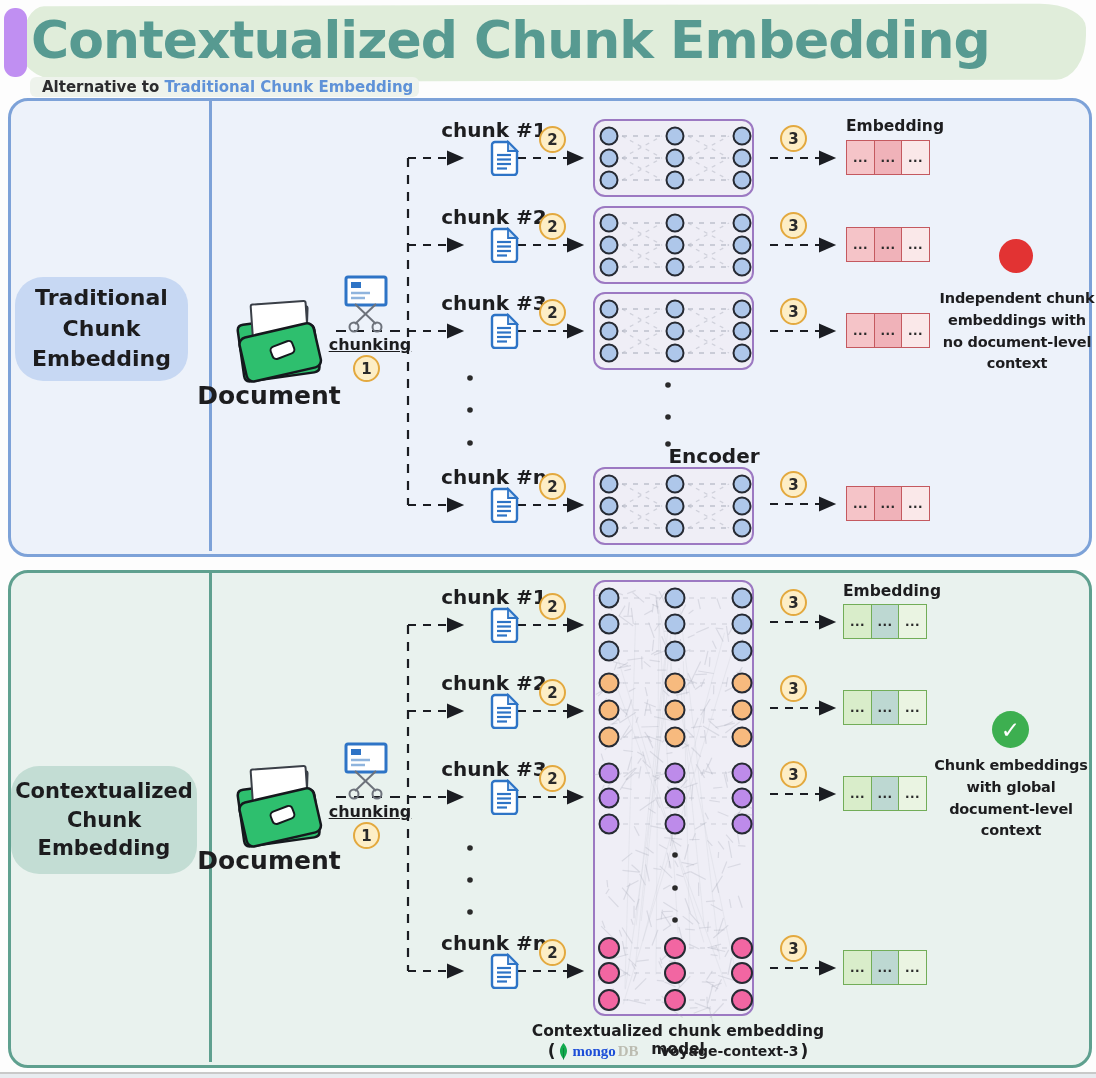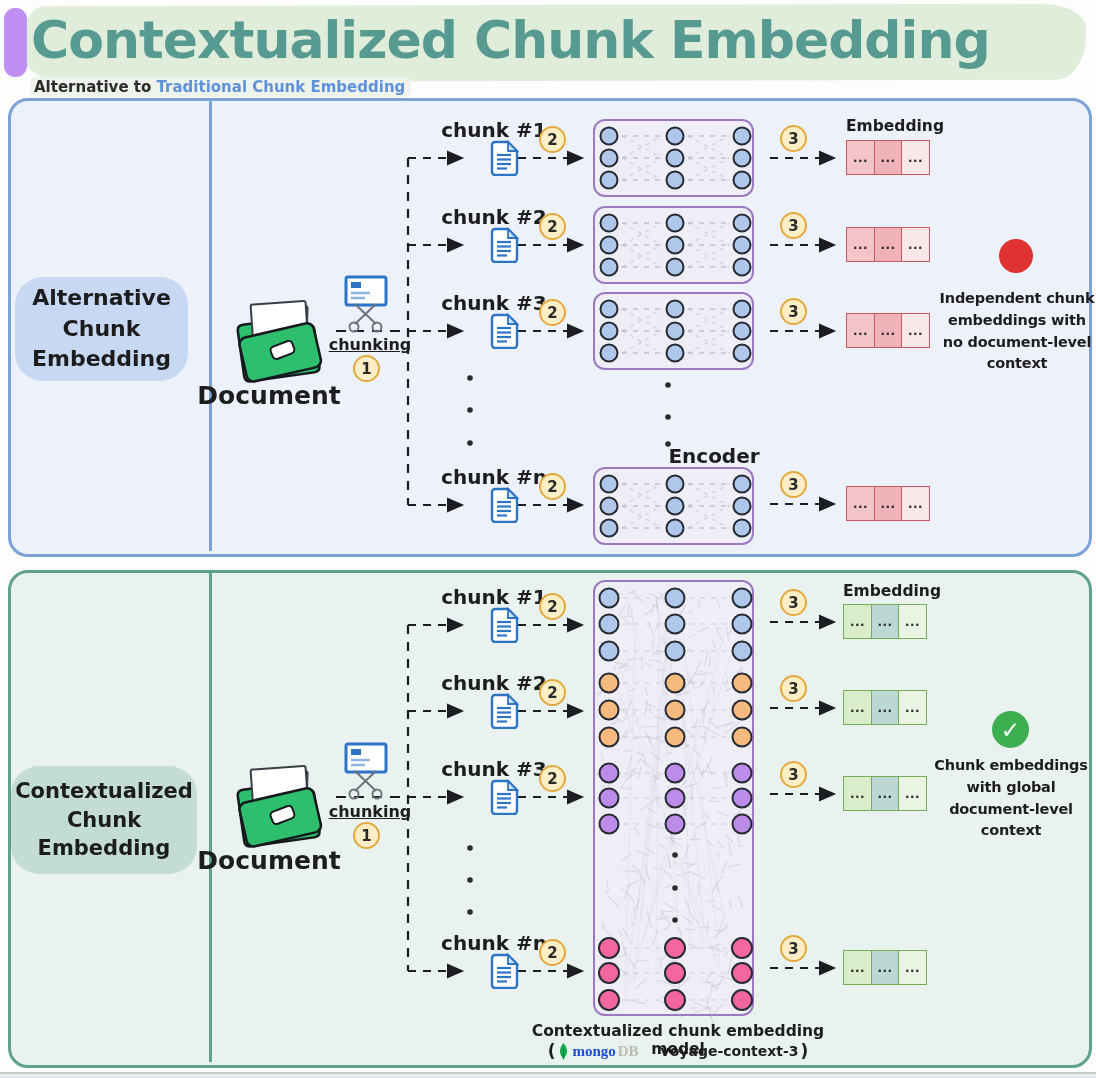--- a/index.html
+++ b/index.html
@@ -7,21 +7,21 @@
         font-family:"DejaVu Sans",sans-serif;color:#1d1d1f;}
   .abs{position:absolute;}
 
   
   .accent-bar{position:absolute;left:4px;top:8px;width:23px;height:69px;border-radius:11px;background:#c08ff2;}
   .title-blob{position:absolute;left:22px;top:5px;width:1064px;height:76px;background:#e0edda;
               border-radius:22px 46px 30px 50px / 38px 24px 44px 28px;transform:rotate(-.15deg);}
   .page-title{position:absolute;left:31px;top:10px;width:1050px;font-size:52px;font-weight:800;
               letter-spacing:-1px;color:#579a91;white-space:nowrap;}
   .subtitle{position:absolute;left:30px;top:77px;font-size:15px;font-weight:700;color:#2c2c2e;
-            background:#eef3ec;padding:1px 6px 1px 4px;border-radius:6px;}
+            background:#eef3ec;padding:1px 6px 1px 12px;border-radius:6px;}
   .subtitle .link{color:#5f92d8;}
 
   
   .panel{position:absolute;left:8px;width:1078px;border-radius:20px;}
   .panel.trad{top:98px;height:453px;background:#edf2fa;border:3px solid #7da2d8;}
   .panel.ctx{top:570px;height:492px;background:#e9f2ee;border:3px solid #5fa08f;}
   .divider{position:absolute;width:2.5px;}
   .divider.trad{left:209px;top:101px;height:450px;background:#7da2d8;}
   .divider.ctx{left:209px;top:573px;height:489px;background:#5fa08f;}
 
@@ -77,21 +77,21 @@
   <div class="page-title">Contextualized Chunk Embedding</div>
   <div class="subtitle">
     <span>Alternative to </span><span class="link">Traditional Chunk Embedding</span>
   </div>
 
   <div class="panel trad"></div>
   <div class="panel ctx"></div>
   <div class="divider trad"></div>
   <div class="divider ctx"></div>
 
-  <div class="panel-label trad">Alternative
+  <div class="panel-label trad">Traditional
 Chunk
 Embedding</div>
   <div class="panel-label ctx">Contextualized
 Chunk
 Embedding</div>
 
   <div class="enc-box" style="top:119px;height:78px;"></div>
   <div class="enc-box" style="top:206px;height:78px;"></div>
   <div class="enc-box" style="top:292px;height:78px;"></div>
   <div class="enc-box" style="top:467px;height:78px;"></div>

